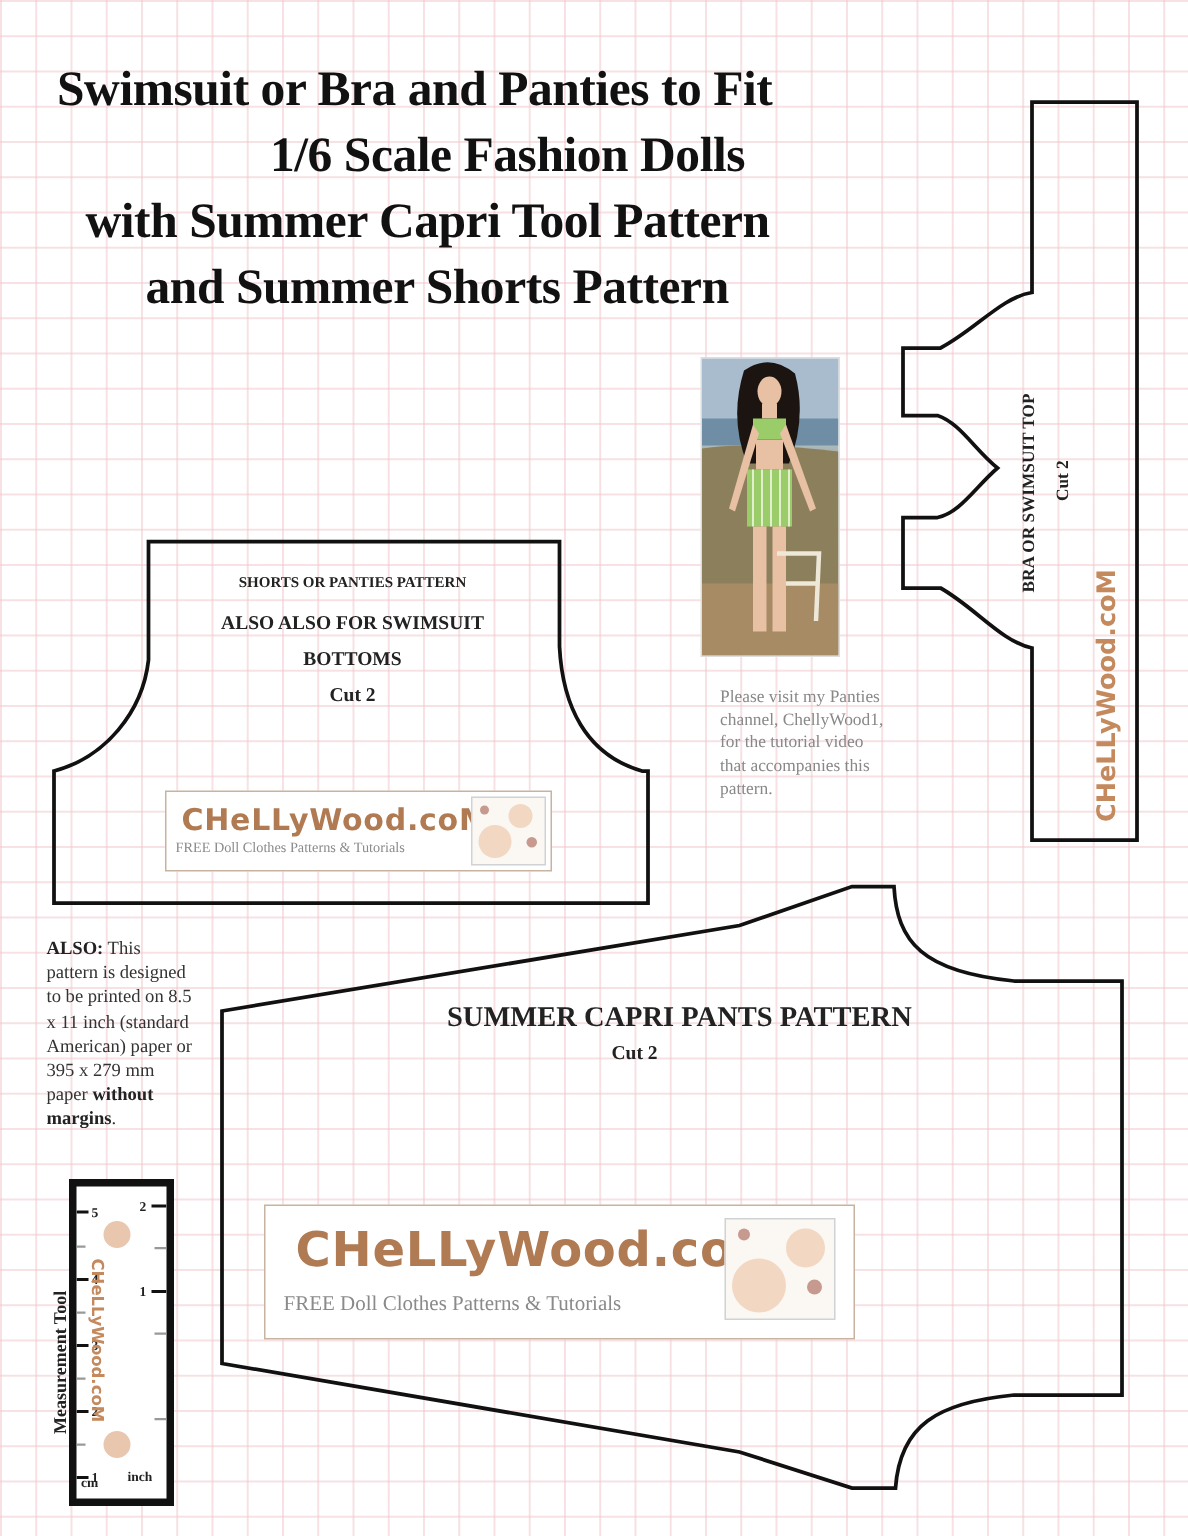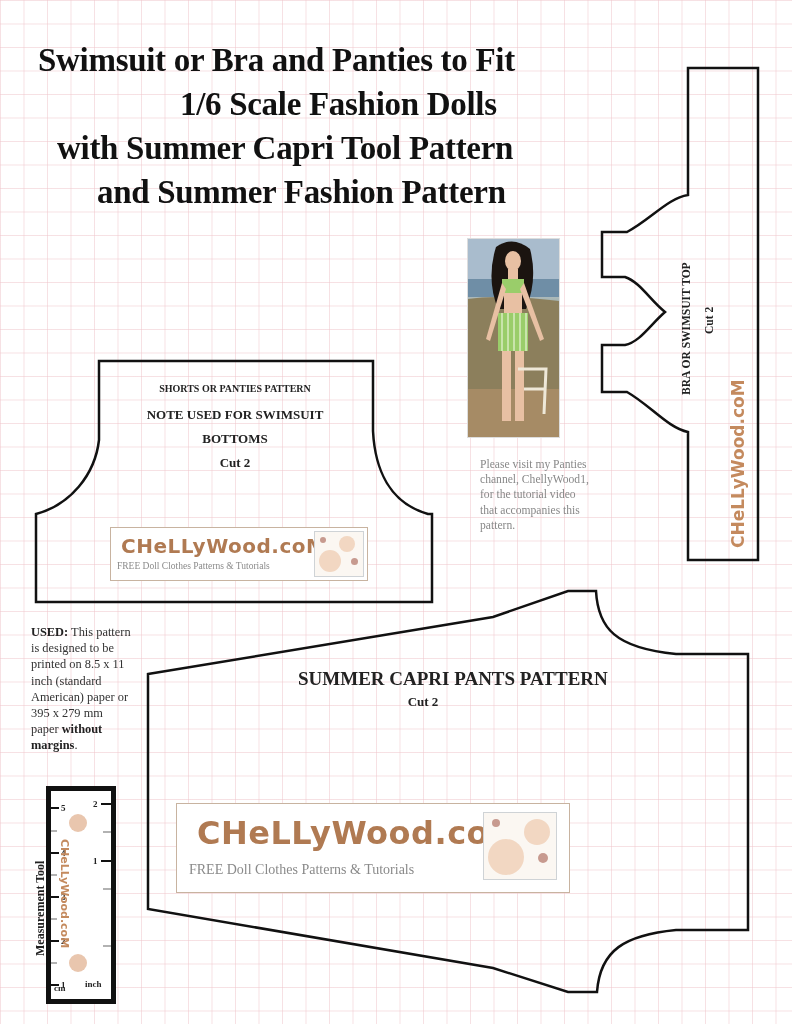--- a/index.html
+++ b/index.html
@@ -68,21 +68,21 @@
   }
   .rt { position:absolute; font-weight:bold; font-size:9px; color:#222; }
 </style>
 </head>
 <body>
 
 <div class="title">
   <span class="l" style="left:38px;top:0">Swimsuit or Bra and Panties to Fit</span>
   <span class="l" style="left:180px;top:44px">1/6 Scale Fashion Dolls</span>
   <span class="l" style="left:57px;top:88px">with Summer Capri Tool Pattern</span>
-  <span class="l" style="left:97px;top:132px">and Summer Fashion Pattern</span>
+  <span class="l" style="left:97px;top:132px">and Summer Shorts Pattern</span>
 </div>
 
 <svg class="outlines" width="792" height="1024">
 
   <path d="M688,68 L758,68 L758,560 L688,560 L688,432
        C668,428 650,405 627,392 L602,392 L602,345 L625,345
        C640,342 650,325 665,312
        C650,300 640,282 625,277 L602,277 L602,232 L627,232
        C650,220 668,198 688,195 Z" fill="none" stroke="#111" stroke-width="2.5"></path>
 
@@ -120,37 +120,37 @@
     <path d="M56,44 L76,100 L72,102 L52,50Z" fill="#e8c0a3"></path>
     <rect x="34" y="112" width="9" height="70" fill="#e8c0a3"></rect>
     <rect x="47" y="112" width="9" height="70" fill="#e8c0a3"></rect>
     <path d="M50,130 L78,130 L76,175 M56,150 L76,150" stroke="#eee8d8" stroke-width="3" fill="none"></path>
   </svg>
 </div>
 
 <div class="visit">Please visit my Panties channel, ChellyWood1, for the tutorial video that accompanies this pattern.</div>
 
 <div class="ptext" style="left:105px;top:383px;width:260px;font-size:10px;">SHORTS OR PANTIES PATTERN</div>
-<div class="ptext" style="left:105px;top:407px;width:260px;font-size:13px;">NOTE USED FOR SWIMSUIT</div>
+<div class="ptext" style="left:105px;top:407px;width:260px;font-size:13px;">ALSO ALSO FOR SWIMSUIT</div>
 <div class="ptext" style="left:105px;top:431px;width:260px;font-size:13px;">BOTTOMS</div>
 <div class="ptext" style="left:105px;top:455px;width:260px;font-size:13px;">Cut 2</div>
 
 <div class="logo-box" style="left:110px;top:527px;width:256px;height:52px;">
   <div class="logo-main" style="left:10px;top:6px;font-size:20px;">CHeLLyWood.coM</div>
   <div class="logo-sub" style="left:6px;top:33px;font-size:9.5px;">FREE Doll Clothes Patterns &amp; Tutorials</div>
   <div class="flowers" style="left:203px;top:3px;width:48px;height:44px;">
     <div class="fl" style="left:4px;top:18px;width:22px;height:22px;"></div>
     <div class="fl" style="left:24px;top:4px;width:16px;height:16px;"></div>
     <div class="fl d" style="left:5px;top:5px;width:6px;height:6px;"></div>
     <div class="fl d" style="left:36px;top:26px;width:7px;height:7px;"></div>
   </div>
 </div>
 
 <div class="note">
-  <b>USED:</b><span> This pattern is designed to be printed on 8.5 x 11 inch (standard American) paper or 395 x 279 mm paper </span><b>without margins</b><span>.</span>
+  <b>ALSO:</b><span> This pattern is designed to be printed on 8.5 x 11 inch (standard American) paper or 395 x 279 mm paper </span><b>without margins</b><span>.</span>
 </div>
 
 <div class="ptext" style="left:298px;top:668px;width:250px;font-size:19px;">SUMMER CAPRI PANTS PATTERN</div>
 <div class="ptext" style="left:298px;top:694px;width:250px;font-size:13px;">Cut 2</div>
 
 <div class="logo-box" style="left:176px;top:803px;width:392px;height:88px;">
   <div class="logo-main" style="left:20px;top:10px;font-size:32px;">CHeLLyWood.coM</div>
   <div class="logo-sub" style="left:12px;top:58px;font-size:14px;">FREE Doll Clothes Patterns &amp; Tutorials</div>
   <div class="flowers" style="left:306px;top:8px;width:72px;height:66px;">
     <div class="fl" style="left:4px;top:26px;width:36px;height:36px;"></div>

